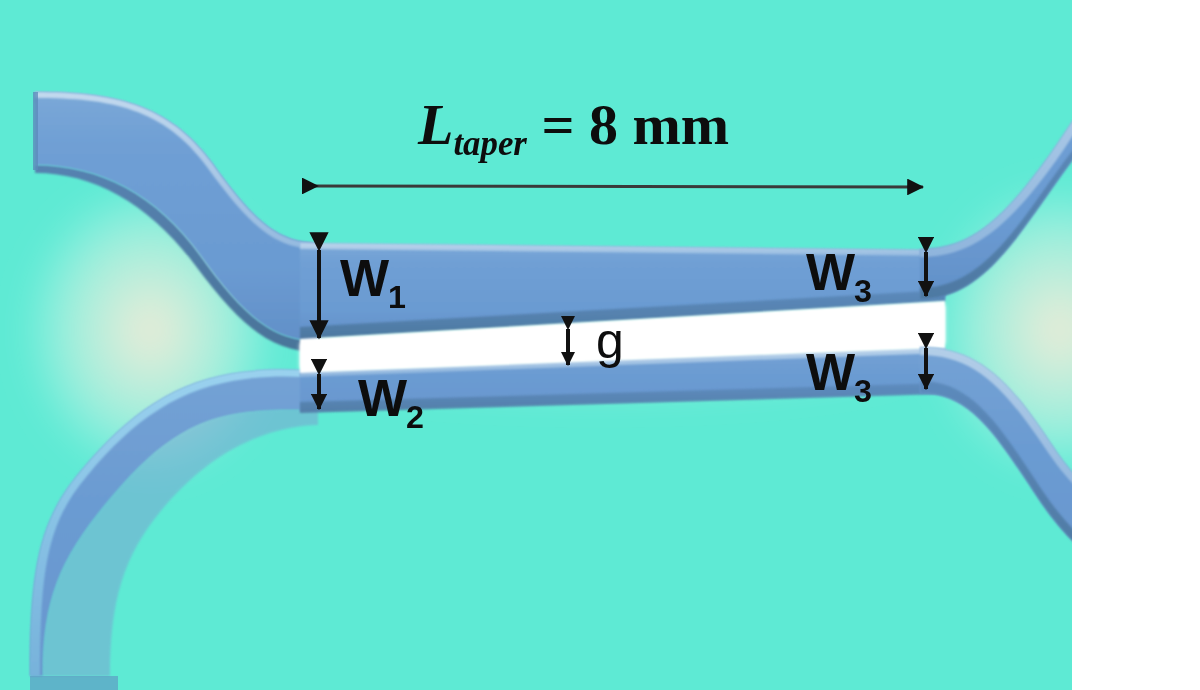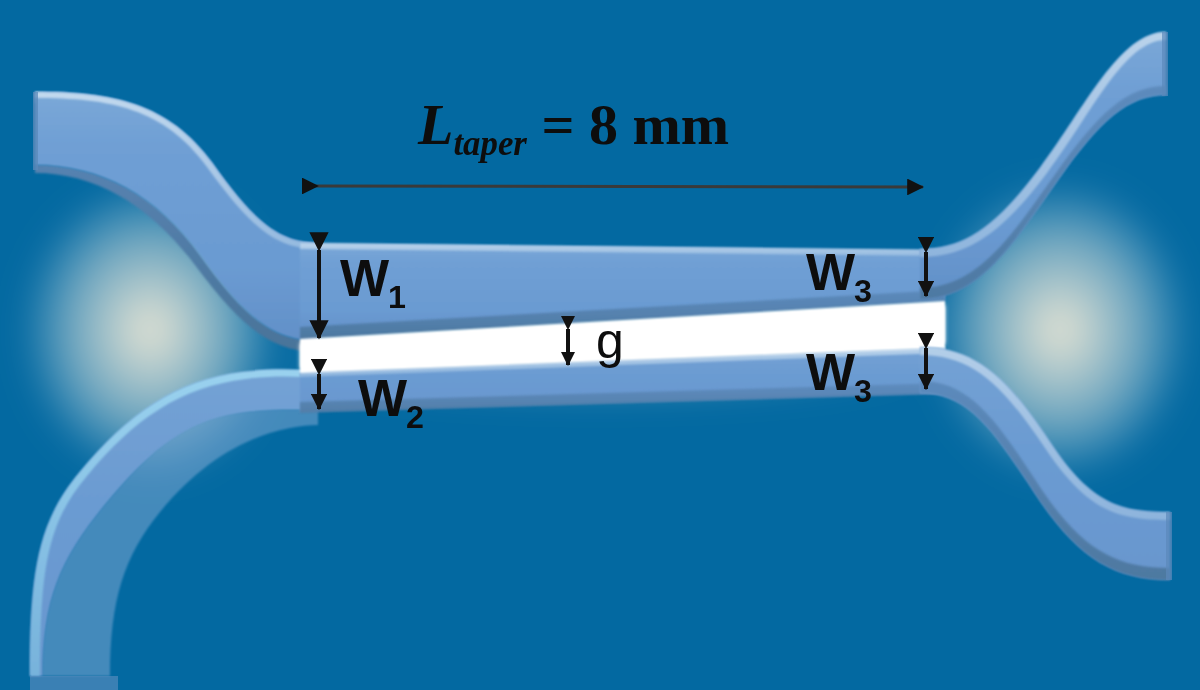--- a/index.html
+++ b/index.html
@@ -6,23 +6,23 @@
   html, body {
     margin: 0;
     padding: 0;
     background: #ffffff;
   }
   body {
     font-family: "Liberation Sans", sans-serif;
   }
   #stage {
     position: relative;
-    width: 1200px;
+    width: 1072px;
     height: 690px;
-    background: #0369a1;
+    background: #5eead4;
     overflow: hidden;
   }
   #stage svg.layer {
     position: absolute;
     left: 0;
     top: 0;
     width: 1200px;
     height: 690px;
   }
   .lbl {

